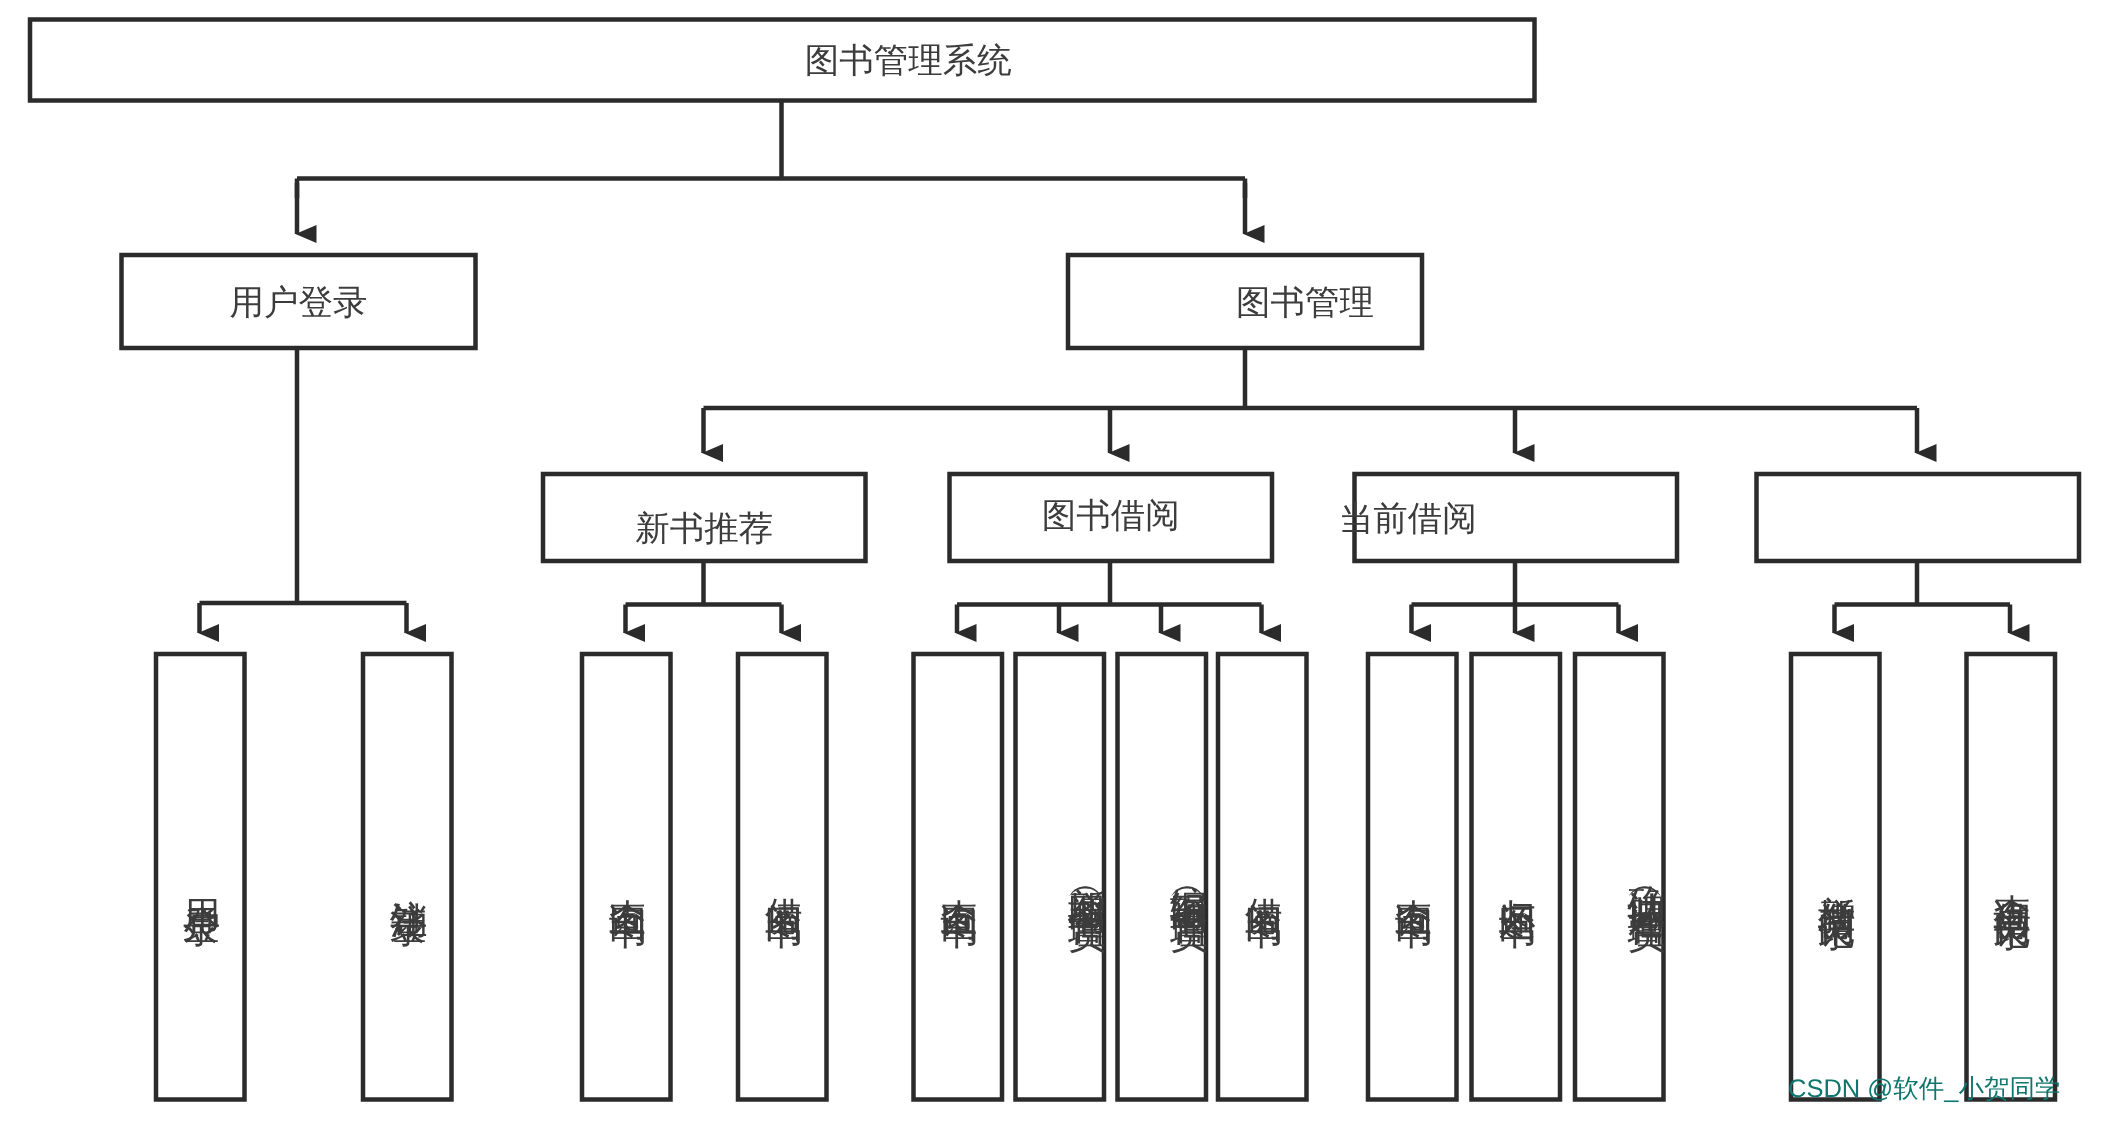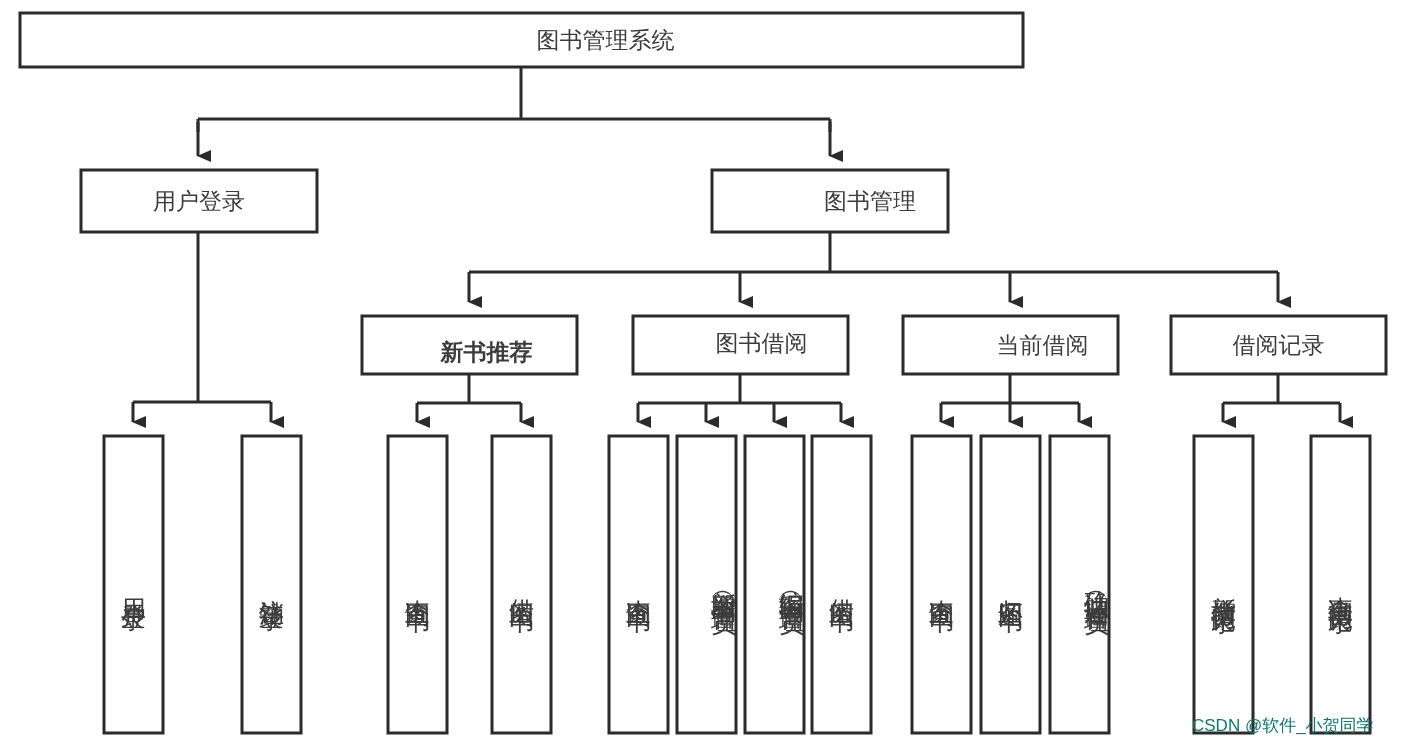--- a/index.html
+++ b/index.html
@@ -108,24 +108,23 @@
 
     <rect class="node-box" x="1194" y="436" width="59" height="297"></rect>
     <rect class="node-box" x="1311" y="436" width="59" height="297"></rect>
   </svg>
 
   <div class="node-label h-label" style="left:20px;top:13px;width:1171px;height:54px;">图书管理系统</div>
 
   <div class="node-label h-label" style="left:81px;top:170px;width:236px;height:62px;">用户登录</div>
   <div class="node-label h-label" style="left:712px;top:170px;width:236px;height:62px;padding-left:40px;">图书管理</div>
 
-  <div class="node-label h-label" style="left:379px;top:316px;width:215px;height:72px;font-weight:bold;">新书推荐</div>
-  <div class="node-label h-label" style="left:633px;top:316px;width:215px;height:54px;padding-left:21px;">图书借阅</div>
-  <div class="node-label h-label" style="left:954px;top:316px;width:177px;height:58px;">当前借阅</div>
-  <div class="node-label h-label" style="left:1171px;top:316px;width:215px;height:58px;">借阅记录</div>
+  <div class="node-label h-label" style="left:362px;top:316px;width:215px;height:72px;">新书推荐</div>
+  <div class="node-label h-label" style="left:633px;top:316px;width:215px;height:54px;">图书借阅</div>
+  <div class="node-label h-label" style="left:850px;top:316px;width:177px;height:58px;">当前借阅</div>
 
   <div class="node-label v-label" style="left:104px;top:436px;width:59px;height:297px;">用户登录</div>
   <div class="node-label v-label" style="left:242px;top:436px;width:59px;height:297px;">注销登录</div>
 
   <div class="node-label v-label" style="left:388px;top:436px;width:59px;height:297px;">查询图书</div>
   <div class="node-label v-label" style="left:492px;top:436px;width:59px;height:297px;">借阅图书</div>
 
   <div class="node-label v-label" style="left:609px;top:436px;width:59px;height:297px;">查询图书</div>
   <div class="node-label v-label" style="left:677px;top:441px;width:59px;height:287px;align-items:flex-start;">新增图书（管理员）</div>
   <div class="node-label v-label" style="left:745px;top:441px;width:59px;height:287px;align-items:flex-start;">编辑图书（管理员）</div>

